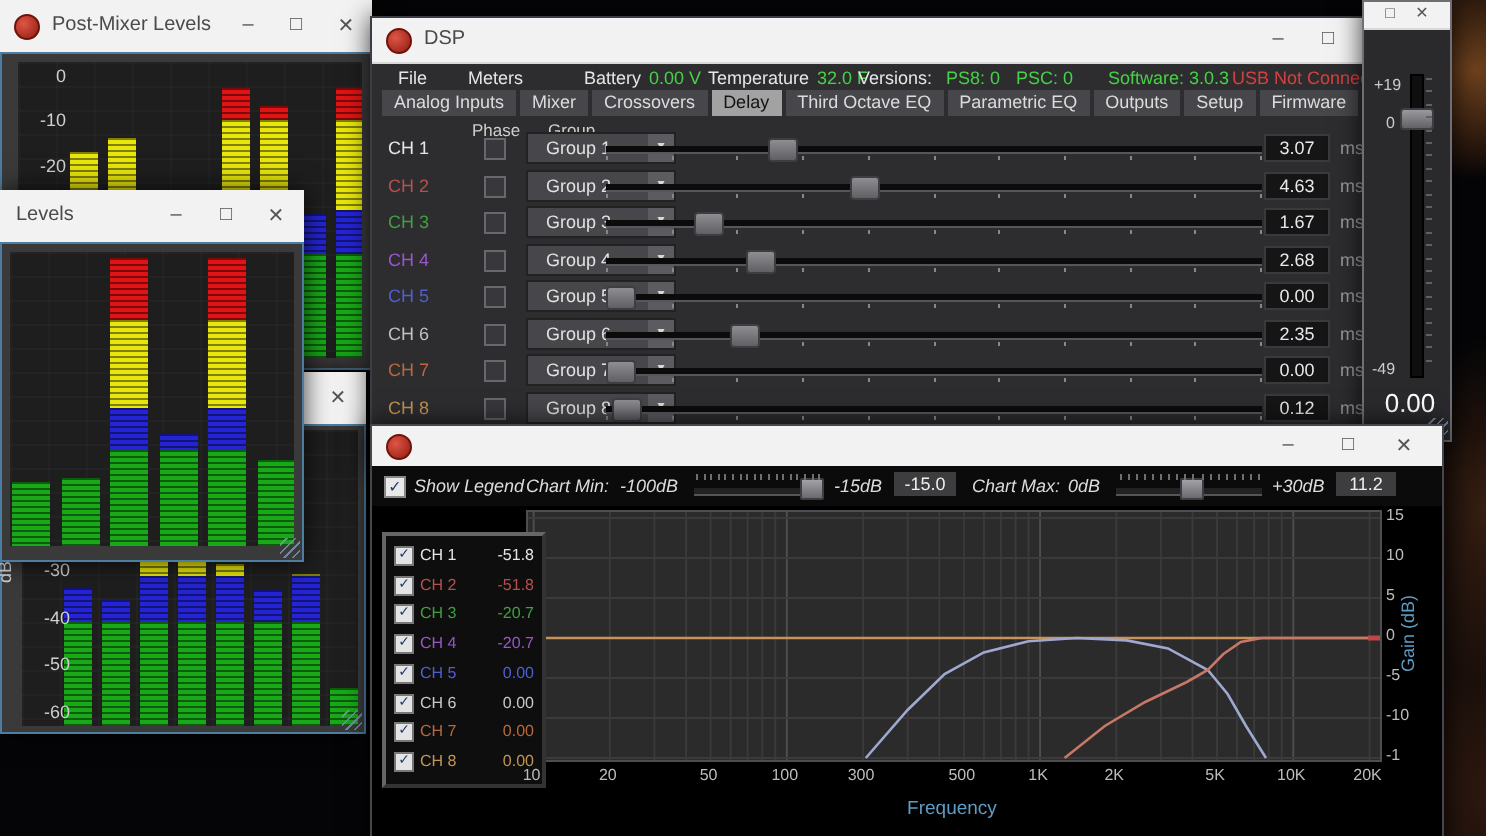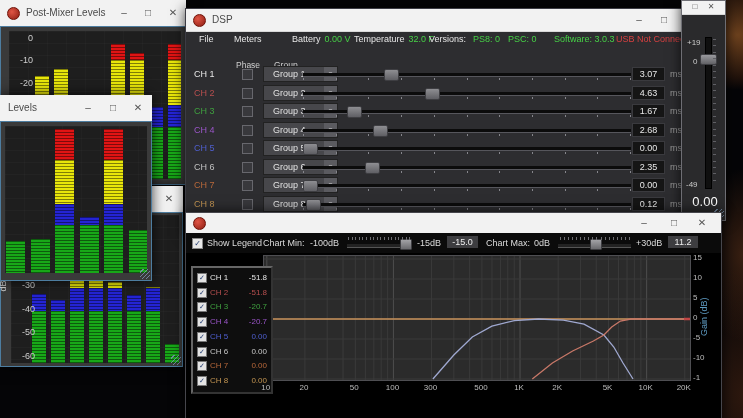--- a/index.html
+++ b/index.html
@@ -57,21 +57,21 @@
   .fd-track{position:absolute;left:23px;top:36px;width:5px;height:150px;background:#0f0f0f;border:1px solid #000;}
   .fd-handle{position:absolute;left:18px;top:53px;width:15px;height:9px;border-radius:2px;border:1px solid #3e3e42;
     background:linear-gradient(#9a9a9e,#626266);}
   .fd-tick{position:absolute;left:31px;width:3px;height:1px;background:#5f5f64;}
   .fd-value{position:absolute;left:5px;top:193px;width:36px;font-size:13px;color:#fff;text-align:center;}
   
   #win-chart{background:#0a0a0a;border:1px solid #46464c;}
   #ctrl-bar{position:absolute;left:0;top:20px;right:0;height:20px;background:#0b0b0b;}
   .cb-white{position:absolute;width:9px;height:9px;background:#e8e8e8;border:1px solid #888;
     color:#203a70;font-size:8px;line-height:9px;text-align:center;}
-  .ctrl-text{position:absolute;top:5px;font-size:9px;color:#dcdcdc;white-space:nowrap;}
+  .ctrl-text{position:absolute;top:5px;font-size:9px;color:#dcdcdc;white-space:nowrap;font-style:italic;}
   .ctrl-track{position:absolute;top:11px;height:3px;background:#222;border-bottom:1px solid #555;}
   .ctrl-tick{position:absolute;top:4px;width:1px;height:3px;background:#6d6d72;}
   .ctrl-handle{position:absolute;top:6px;width:10px;height:9px;border-radius:1px;border:1px solid #3e3e42;
     background:linear-gradient(#a2a2a6,#6a6a6e);}
   .ctrl-box{position:absolute;top:3px;height:12px;background:#3d3d40;color:#eee;font-size:9px;
     text-align:center;line-height:12px;}
   #chart-area{position:absolute;left:0;top:40px;right:0;bottom:0;background:#000;}
   #chart-plot{position:absolute;left:77px;top:2px;width:426px;height:124px;background:#2b2b2b;border:1px solid #4e4e52;}
   #legend{position:absolute;left:5px;top:13px;width:78px;height:124px;background:#0e0e0e;
     border:2px solid #666;border-right-color:#333;border-bottom-color:#333;}
@@ -261,20 +261,31 @@
       <span class="menu-item" style="left:13px;">File</span>
       <span class="menu-item" style="left:48px;">Meters</span>
       <span class="menu-item" style="left:106px;"><span>Battery</span><span class="mval">0.00 V</span></span>
       <span class="menu-item" style="left:168px;"><span>Temperature</span><span class="mval">32.0 F</span></span>
       <span class="menu-item" style="left:243px;">Versions:</span>
       <span class="menu-item mval" style="left:283px;">PS8: 0</span>
       <span class="menu-item mval" style="left:318px;">PSC: 0</span>
       <span class="menu-item mval" style="left:364px;">Software: 3.0.3</span>
       <span class="menu-item alert" style="left:430px;">USB Not Connected</span>
     </div>
+    <div id="dsp-tabs">
+        <div class="tab">Analog Inputs</div>
+        <div class="tab">Mixer</div>
+        <div class="tab">Crossovers</div>
+        <div class="tab active">Delay</div>
+        <div class="tab">Third Octave EQ</div>
+        <div class="tab">Parametric EQ</div>
+        <div class="tab">Outputs</div>
+        <div class="tab">Setup</div>
+        <div class="tab">Firmware</div>
+      </div>
     <span class="colhdr" style="left:50px;top:51px;">Phase</span>
     <span class="colhdr" style="left:88px;top:51px;">Group</span>
     <div id="dsp-rows" style="position:absolute;left:0;top:0;right:0;bottom:0;">
         <div class="ch-row" style="top: 56px;">
           <div class="ch-label" style="color: rgb(230, 230, 230);">CH 1</div>
           <div class="phase-cb"></div>
           <div class="group-dd">
             <div class="dd-label">Group 1</div>
             <div class="dd-arrow">▾</div>
           </div>
@@ -648,20 +659,21 @@
             <div class="lg-cb">✓</div>
             <div class="lg-label" style="color: rgb(184, 104, 58);">CH 7</div>
             <div class="lg-val" style="color: rgb(184, 104, 58);">0.00</div>
           </div>
           <div class="lg-row" style="top: 104.9px;">
             <div class="lg-cb">✓</div>
             <div class="lg-label" style="color: rgb(195, 149, 82);">CH 8</div>
             <div class="lg-val" style="color: rgb(195, 149, 82);">0.00</div>
           </div>
         </div>
+      <div class="ax-title-x">Frequency</div>
       <div class="ax-title-y">Gain (dB)</div>
     <div class="ax-x" style="left: 64.8204px;">10</div>
         <div class="ax-x" style="left: 102.933px;">20</div>
         <div class="ax-x" style="left: 153.316px;">50</div>
         <div class="ax-x" style="left: 191.429px;">100</div>
         <div class="ax-x" style="left: 229.542px;">300</div>
         <div class="ax-x" style="left: 279.925px;">500</div>
         <div class="ax-x" style="left: 318.038px;">1K</div>
         <div class="ax-x" style="left: 356.151px;">2K</div>
         <div class="ax-x" style="left: 406.533px;">5K</div>

